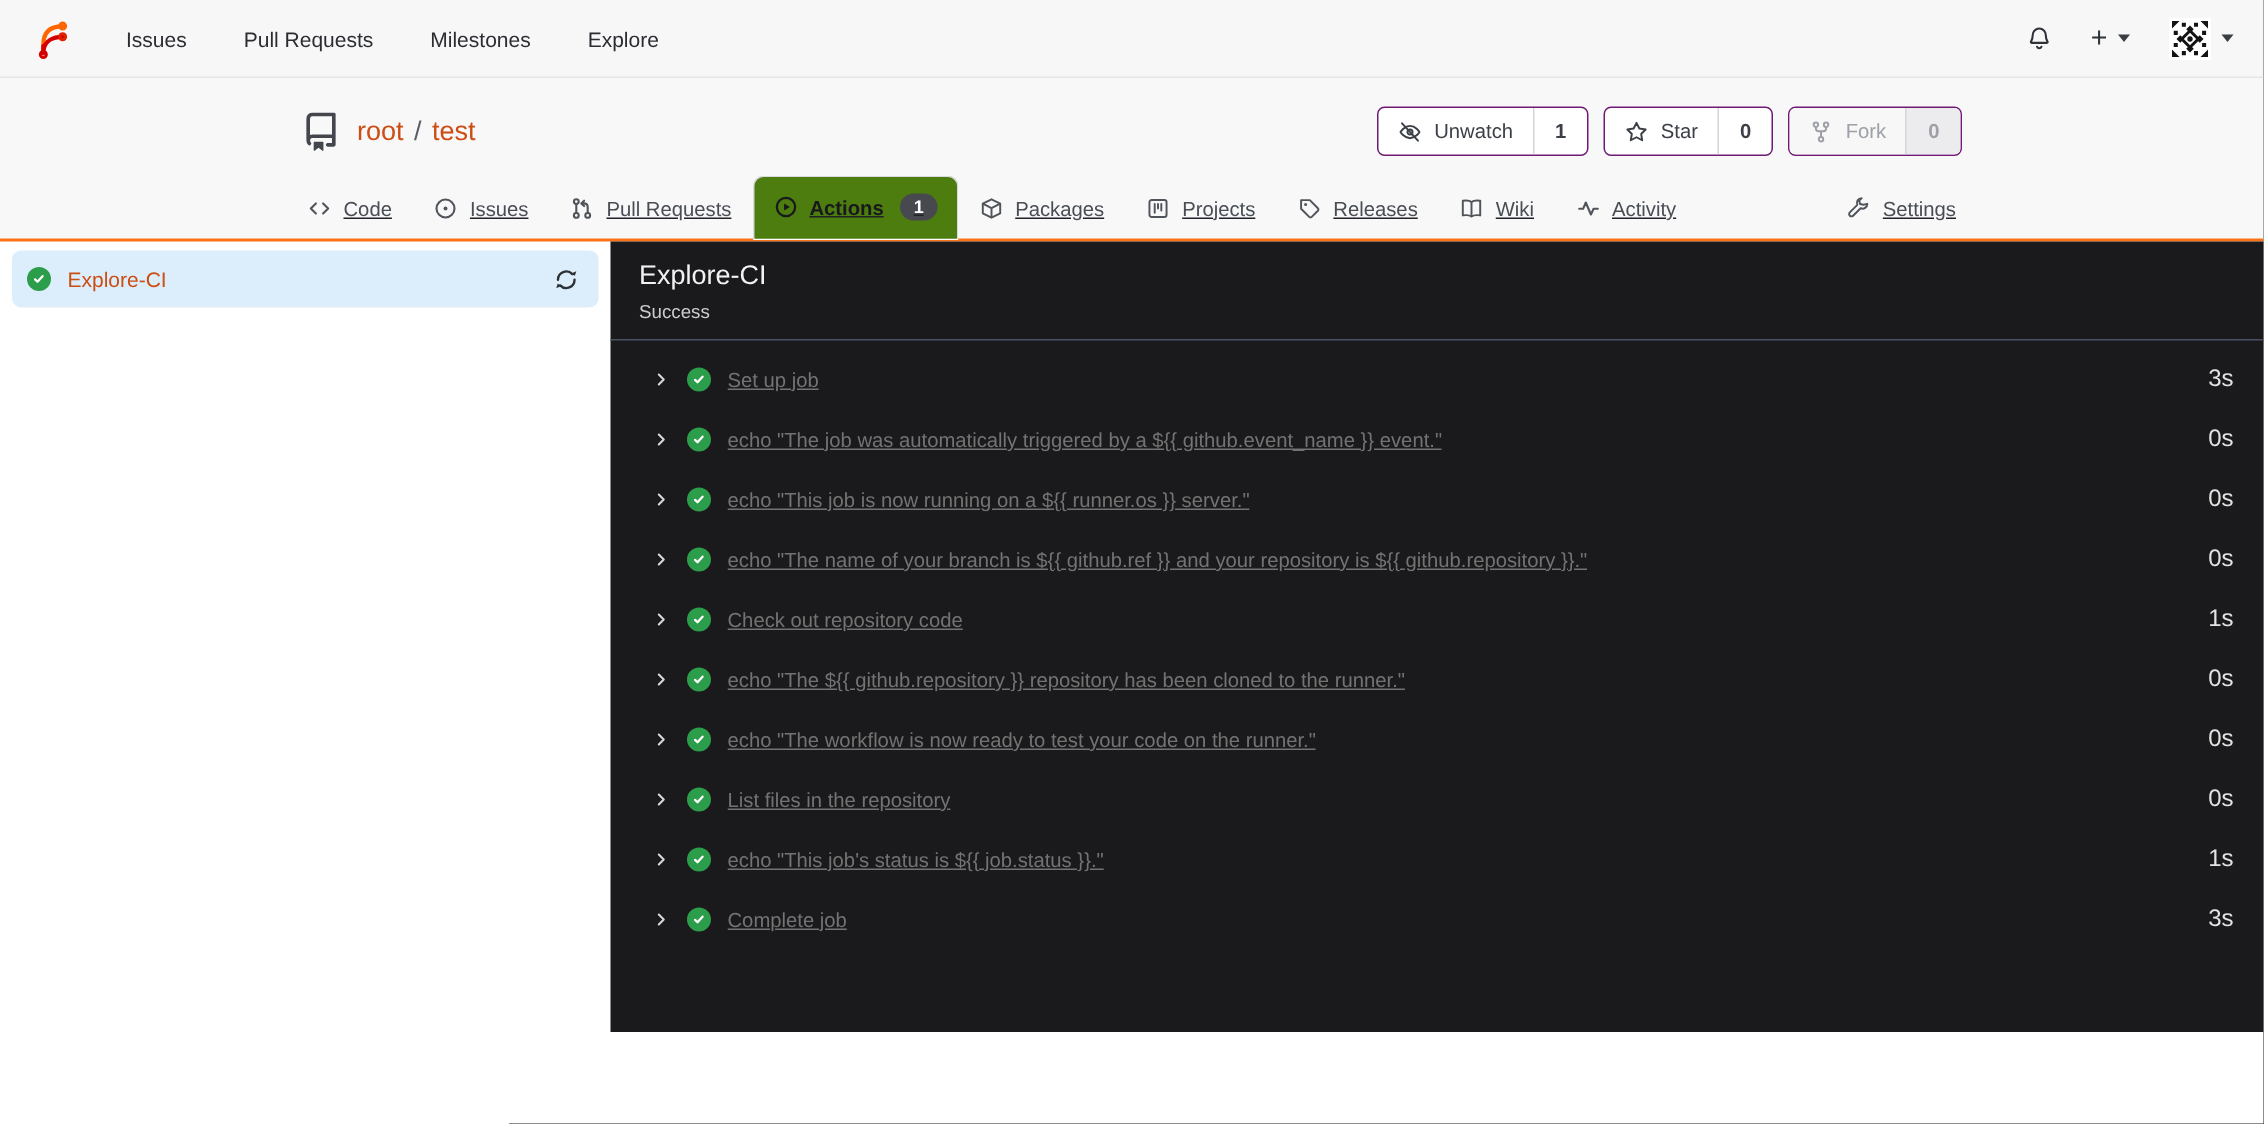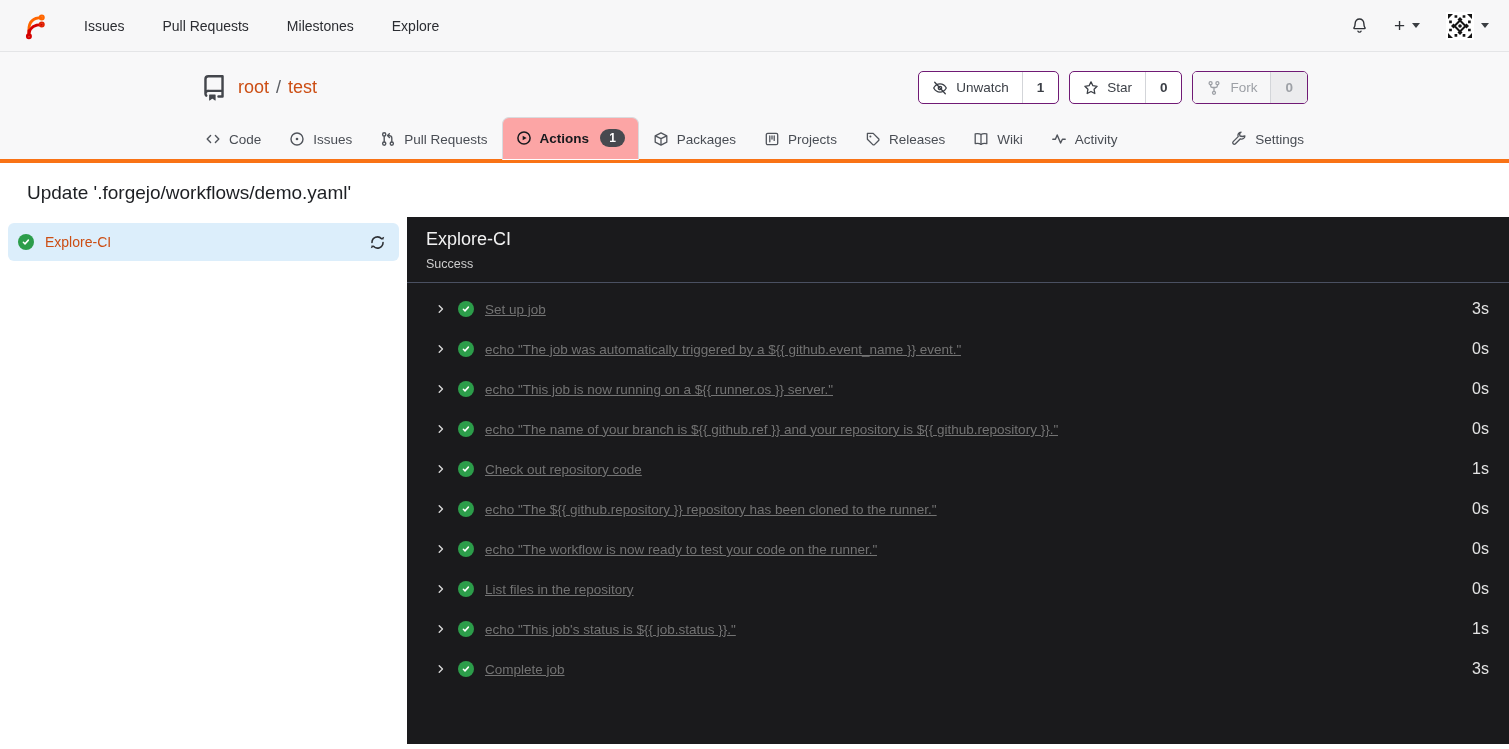--- a/index.html
+++ b/index.html
@@ -39,30 +39,30 @@
     border:1px solid #701a75; border-radius:5px; overflow:hidden;
     font-size:13.5px; color:#3b3f46;
   }
   .btn-main { display:flex; align-items:center; gap:8px; padding:0 13px; font-weight:500; }
   .btn-count { display:flex; align-items:center; padding:0 14px; border-left:1px solid #d3d5d9; font-weight:600; }
   .btn-group.disabled { color:#9da0a6; }
   .btn-group.disabled .btn-main { background:#f7f7f8; }
   .btn-group.disabled .btn-count { background:#ececee; }
 
   
-  .tabbar-wrap { border-bottom:4px solid #f97316; }
+  .tabbar-wrap { border-bottom:2px solid #f97316;text-decoration:underline; }
   .tabbar { display:flex; align-items:flex-end; }
   .tab {
     display:flex; align-items:center; gap:8px; padding:11px 13px 12px;
     font-size:13.5px; color:#494d54; border:1px solid transparent;
     border-radius:7px 7px 0 0; margin-bottom:-1px;
   }
   .tab .ticon { display:flex; color:#50545b; }
   .tab.active {
-    background:#fca5a5; border-color:#d9dbde; border-bottom-color:#ffffff;
+    background:#4d7c0f; border-color:#d9dbde; border-bottom-color:#ffffff;
     font-weight:700; color:#17191d;text-align:right;
   }
   .tab.active .ticon { color:#17191d; }
   .tab-right { margin-left:auto; }
   .badge {
     background:#47494f; color:#fff; font-size:12px; font-weight:700;
     border-radius:10px; padding:2px 9px; margin-left:3px; line-height:1.2;
   }
 
   
@@ -296,21 +296,20 @@
               </svg>
           </span>
           <span>Settings</span>
         </a>
       </nav>
     </div>
   </div>
 </section>
 
 <main>
-  <h2 class="run-title">Update '.forgejo/workflows/demo.yaml'</h2>
   <div class="run-body">
     <aside class="jobs-sidebar">
 
         <div class="job-item selected">
           <span class="check-circle">
             <svg width="10" height="10" viewBox="0 0 16 16" fill="none" stroke="#ffffff" stroke-width="2.4" stroke-linecap="round" stroke-linejoin="round">
               <path d="M3.8 8.4l2.6 2.6 5.4-6"></path>
             </svg>
           </span>
           <span class="job-name">Explore-CI</span>

